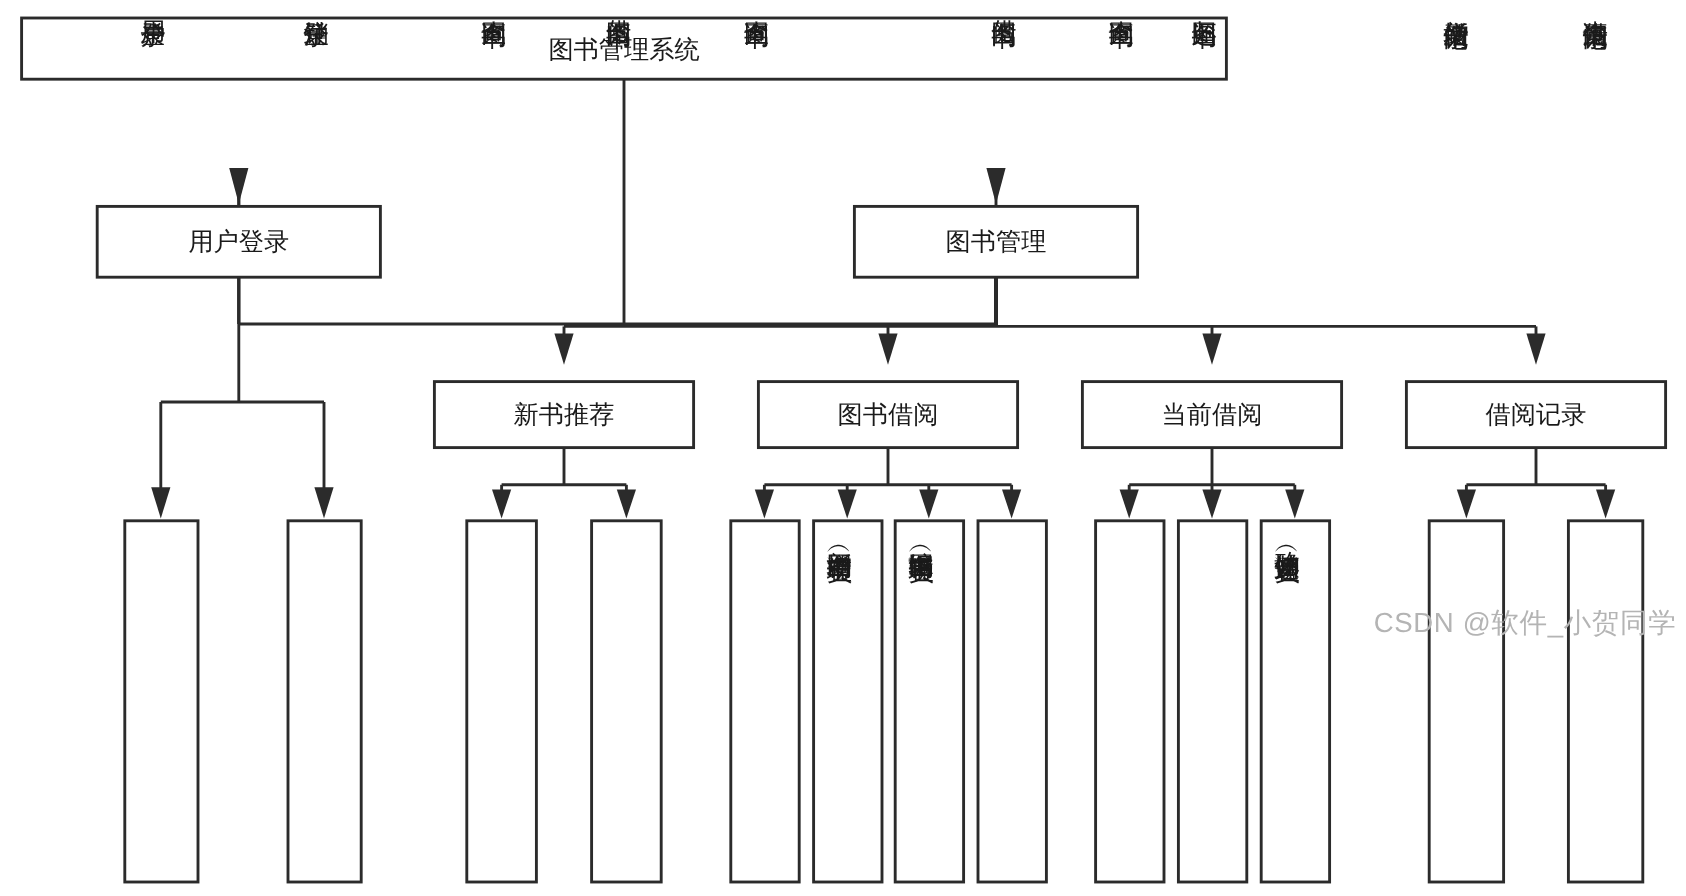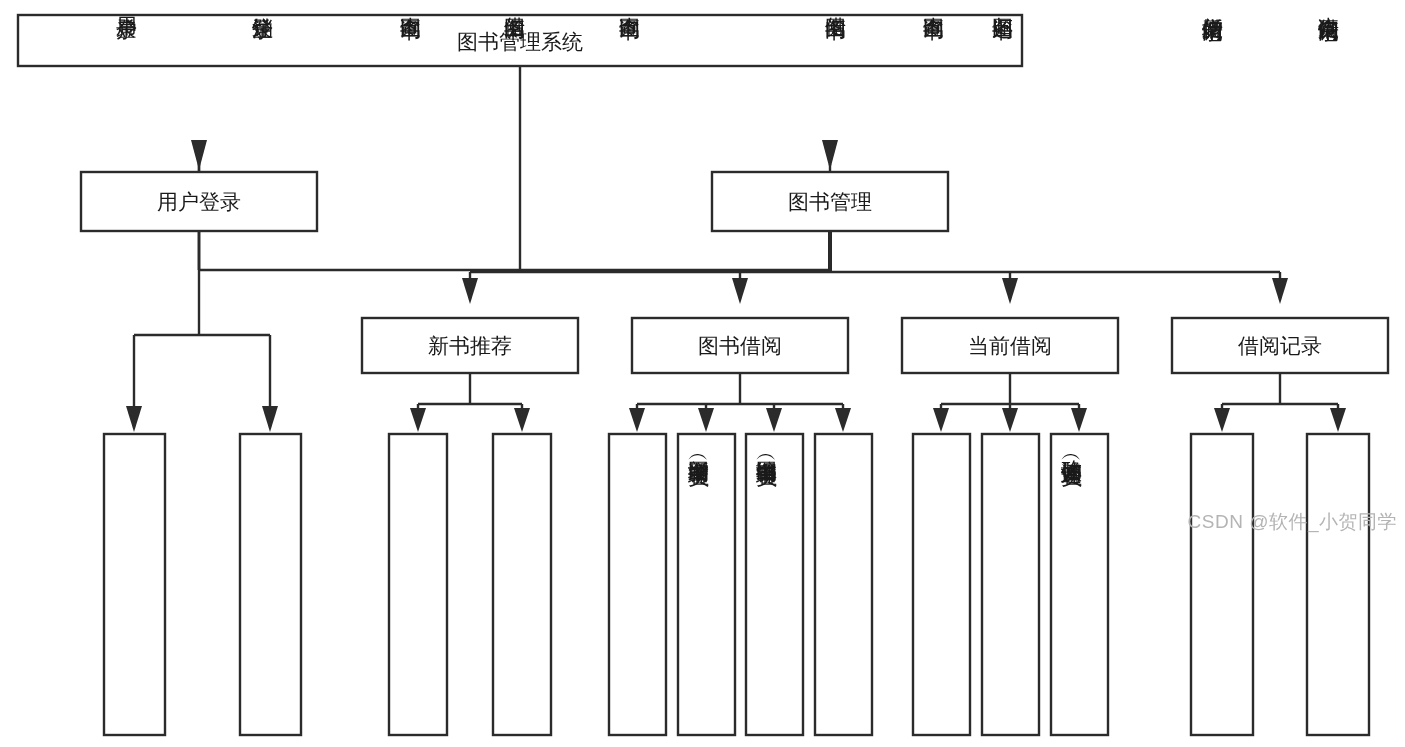--- a/index.html
+++ b/index.html
@@ -58,21 +58,21 @@
     letter-spacing: 1px;
     color: #1a1a1a;
     white-space: nowrap;
     pointer-events: none;
   }
   .watermark {
     position: absolute;
     right: 8px;
     bottom: 4px;
     font-family: "Liberation Sans", "DejaVu Sans", sans-serif;
-    font-size: 19px;
+    font-size: 23px;
     color: #b4b4b4;
     white-space: nowrap;
     letter-spacing: 0.5px;
   }
 </style>
 </head>
 <body>
 
 <div id="diagram-root">
 

